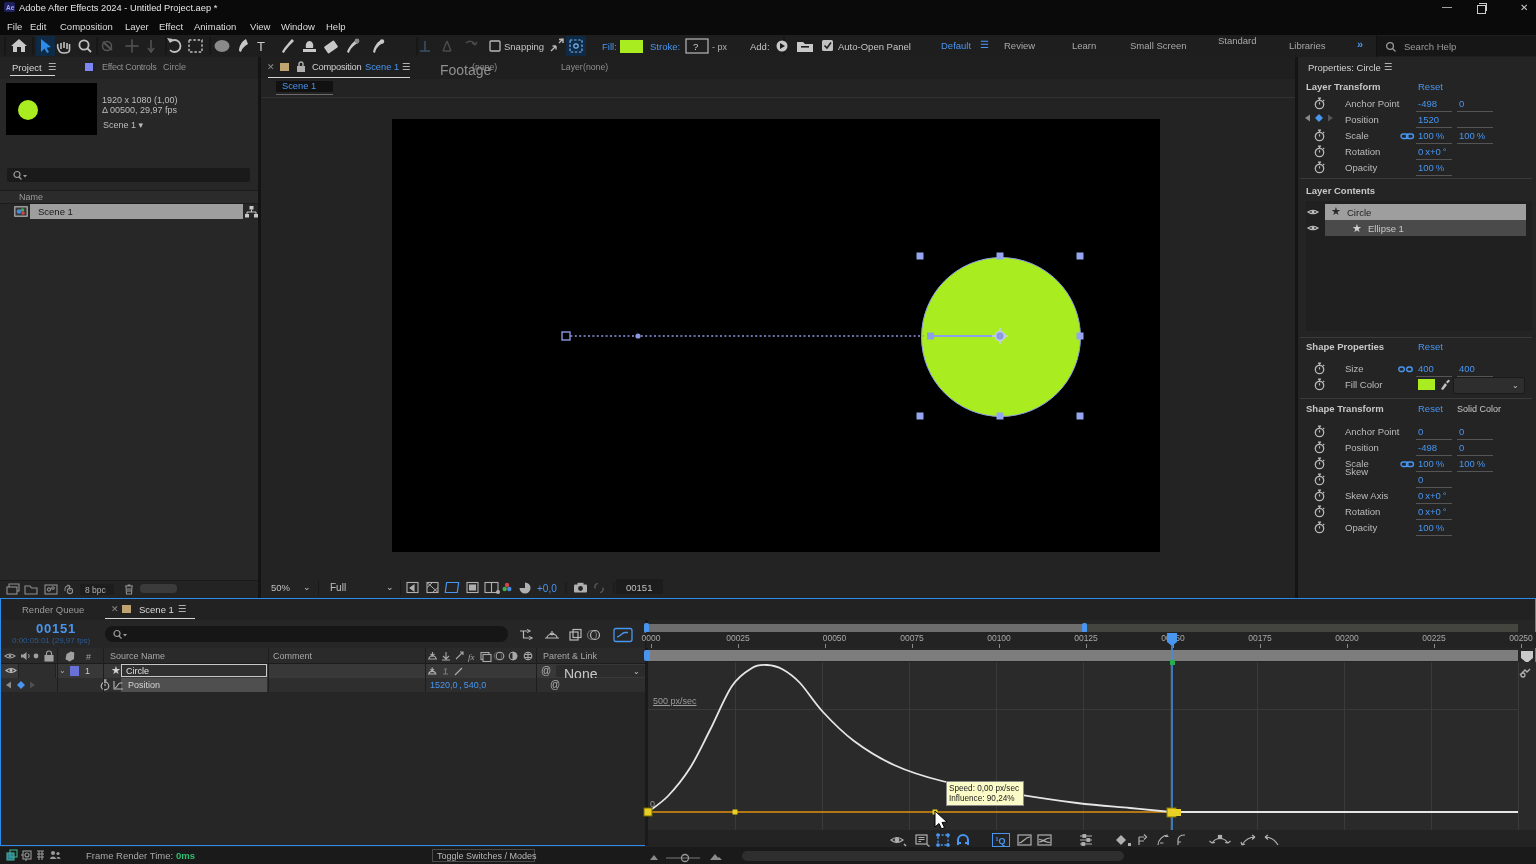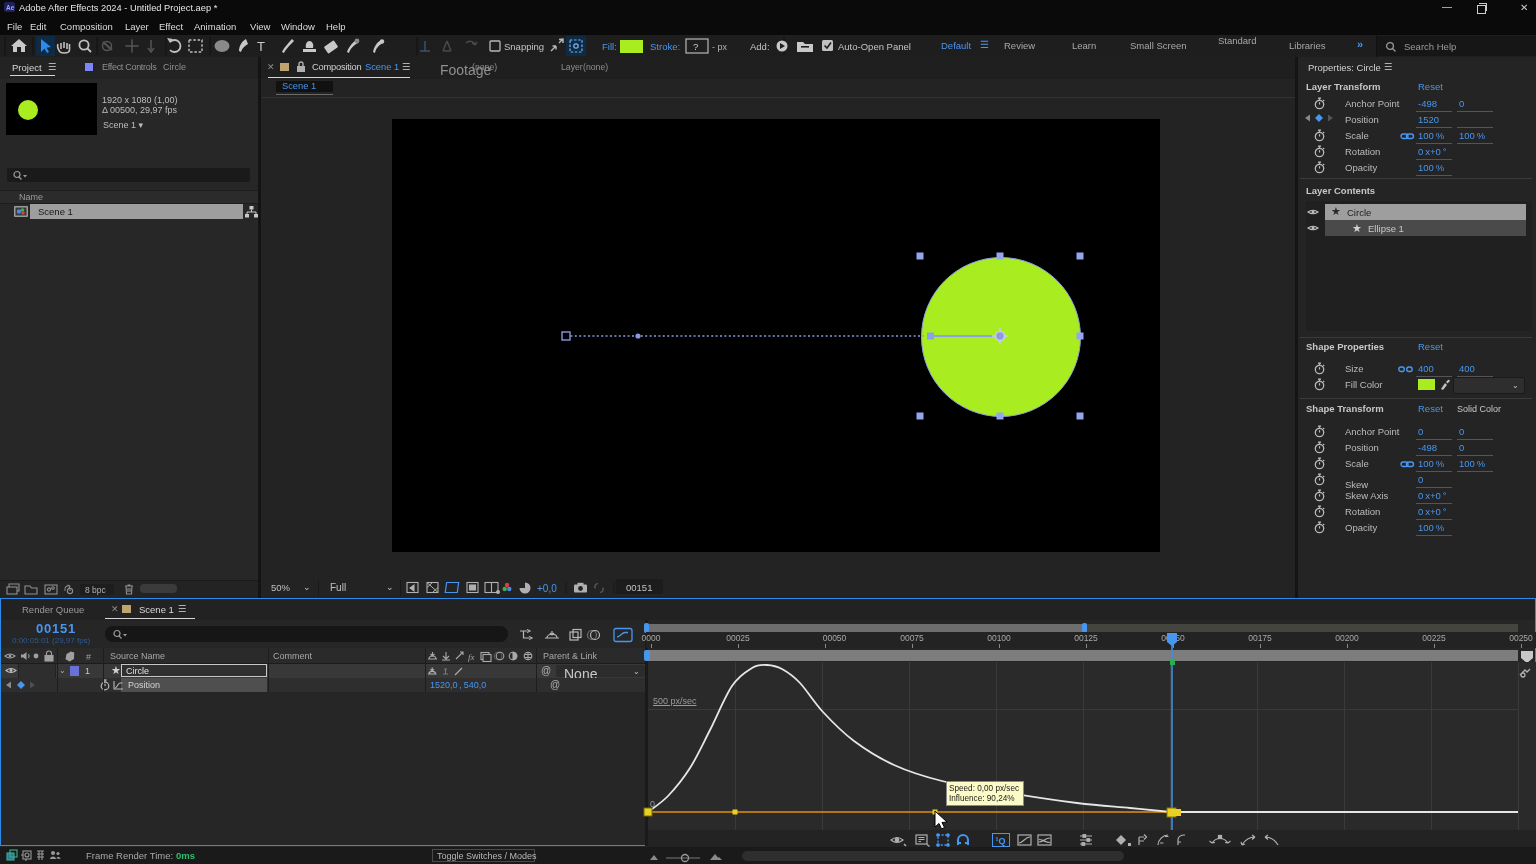--- a/index.html
+++ b/index.html
@@ -495,21 +495,21 @@
       <div class="a" style="left:1416px;top:471px;width:36px;height:1px;background:#555;"></div>
       <div class="t" style="left:1459px;top:459px;font-size:9.5px;color:#4896f0;">100 %</div>
       <div class="a" style="left:1457px;top:471px;width:36px;height:1px;background:#555;"></div>
       <svg style="left:1313px;top:473px;" width="13" height="13">
         <circle cx="6.5" cy="7.5" r="4.2" fill="none" stroke="#b8b8b8" stroke-width="1.3"></circle>
         <line x1="5" y1="1.2" x2="8" y2="1.2" stroke="#b8b8b8" stroke-width="1.4"></line>
         <line x1="6.5" y1="1.5" x2="6.5" y2="3.2" stroke="#b8b8b8" stroke-width="1.3"></line>
         <line x1="10.2" y1="3" x2="11.2" y2="4" stroke="#b8b8b8" stroke-width="1.2"></line>
         <line x1="6.5" y1="7.5" x2="6.5" y2="5.2" stroke="#b8b8b8" stroke-width="1.2"></line>
       </svg>
-      <div class="t" style="left:1345px;top:480px;font-size:9.5px;color:#bcbcbc;">Skew</div>
+      <div class="t" style="left:1345px;top:467px;font-size:9.5px;color:#bcbcbc;">Skew</div>
       <div class="t" style="left:1418px;top:475px;font-size:9.5px;color:#4896f0;">0</div>
       <div class="a" style="left:1416px;top:487px;width:36px;height:1px;background:#555;"></div>
       <svg style="left:1313px;top:489px;" width="13" height="13">
         <circle cx="6.5" cy="7.5" r="4.2" fill="none" stroke="#b8b8b8" stroke-width="1.3"></circle>
         <line x1="5" y1="1.2" x2="8" y2="1.2" stroke="#b8b8b8" stroke-width="1.4"></line>
         <line x1="6.5" y1="1.5" x2="6.5" y2="3.2" stroke="#b8b8b8" stroke-width="1.3"></line>
         <line x1="10.2" y1="3" x2="11.2" y2="4" stroke="#b8b8b8" stroke-width="1.2"></line>
         <line x1="6.5" y1="7.5" x2="6.5" y2="5.2" stroke="#b8b8b8" stroke-width="1.2"></line>
       </svg>
       <div class="t" style="left:1345px;top:491px;font-size:9.5px;color:#bcbcbc;">Skew Axis</div>

